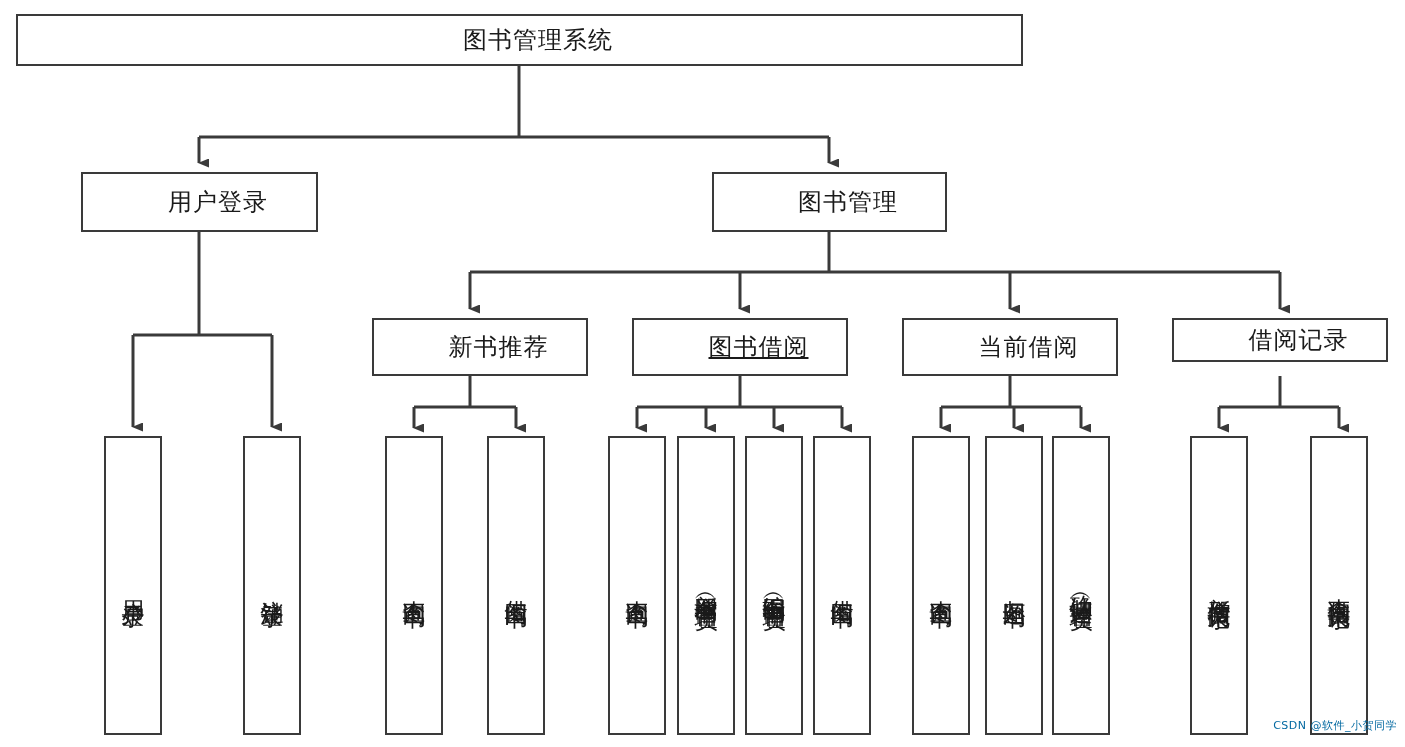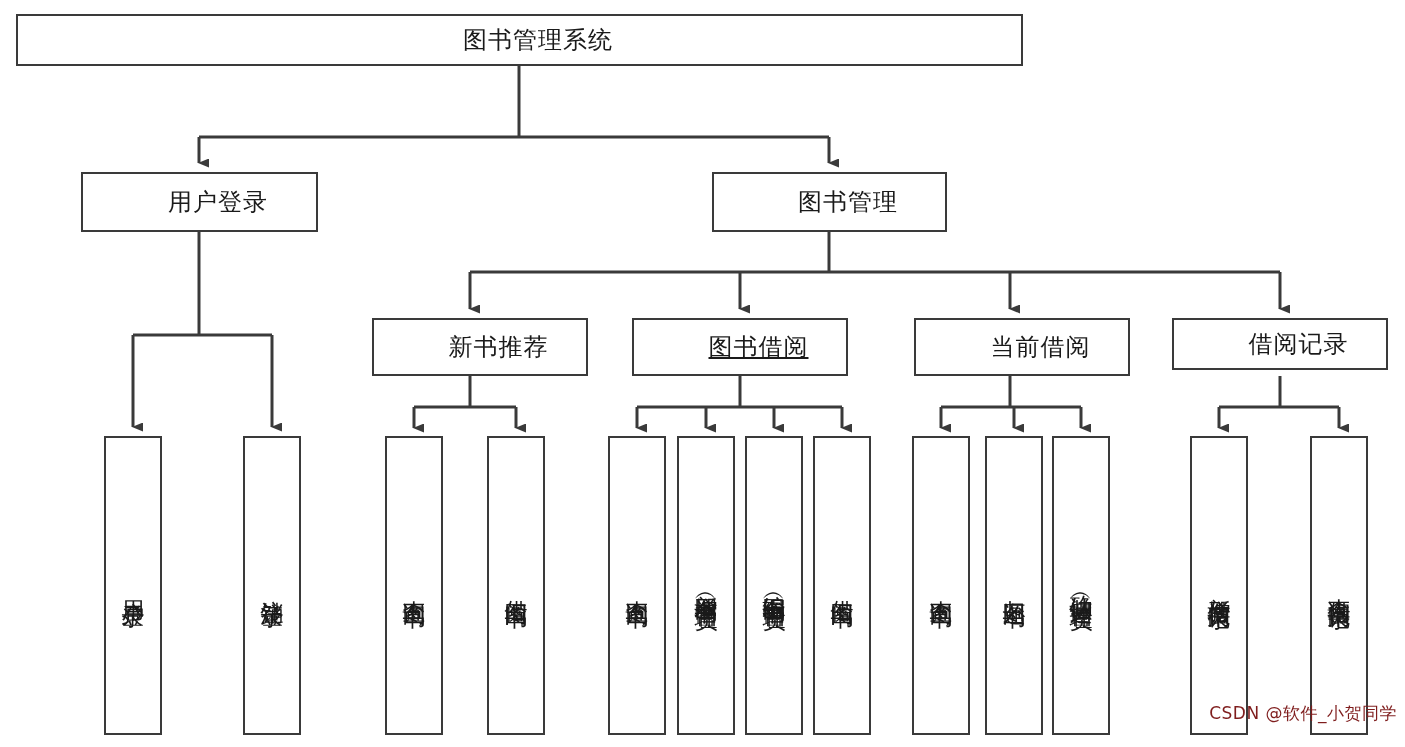--- a/index.html
+++ b/index.html
@@ -56,23 +56,23 @@
     display: block;
     writing-mode: vertical-rl;
     text-orientation: upright;
   }
   .node-label {
     pointer-events: none;
   }
   #watermark {
     position: absolute;
     right: 8px;
-    bottom: 22px;
-    font-size: 17px;
-    color: #7f1d1d;
+    bottom: 14px;
+    font-size: 11px;
+    color: #0369a1;
     letter-spacing: 0.5px;
     z-index: 5;
     white-space: nowrap;
   }
 </style>
 </head>
 <body>
 
 <div id="diagram-root">
 
@@ -138,24 +138,24 @@
   <div class="node horizontal" style="left:712px; top:172px; width:235px; height:60px;text-align:center;">
     <span class="node-label">图书管理</span>
   </div>
 
   <div class="node horizontal" style="left:372px; top:318px; width:216px; height:58px;">
     <span class="node-label">新书推荐</span>
   </div>
   <div class="node horizontal" style="left:632px; top:318px; width:216px; height:58px;text-decoration:underline;">
     <span class="node-label">图书借阅</span>
   </div>
-  <div class="node horizontal" style="left:902px; top:318px; width:216px; height:58px;margin-left:12px;">
+  <div class="node horizontal" style="left:902px; top:318px; width:216px; height:58px;">
     <span class="node-label">当前借阅</span>
   </div>
-  <div class="node horizontal" style="left:1172px; top:318px; width:216px; height:52px;">
+  <div class="node horizontal" style="left:1172px; top:318px; width:216px; height:44px;">
     <span class="node-label">借阅记录</span>
   </div>
 
   <div class="node vertical" style="left:104px; top:436px; width:58px; height:299px;">
     <span class="node-label">用户登录</span>
   </div>
   <div class="node vertical" style="left:243px; top:436px; width:58px; height:299px;">
     <span class="node-label">注销登录</span>
   </div>
 

